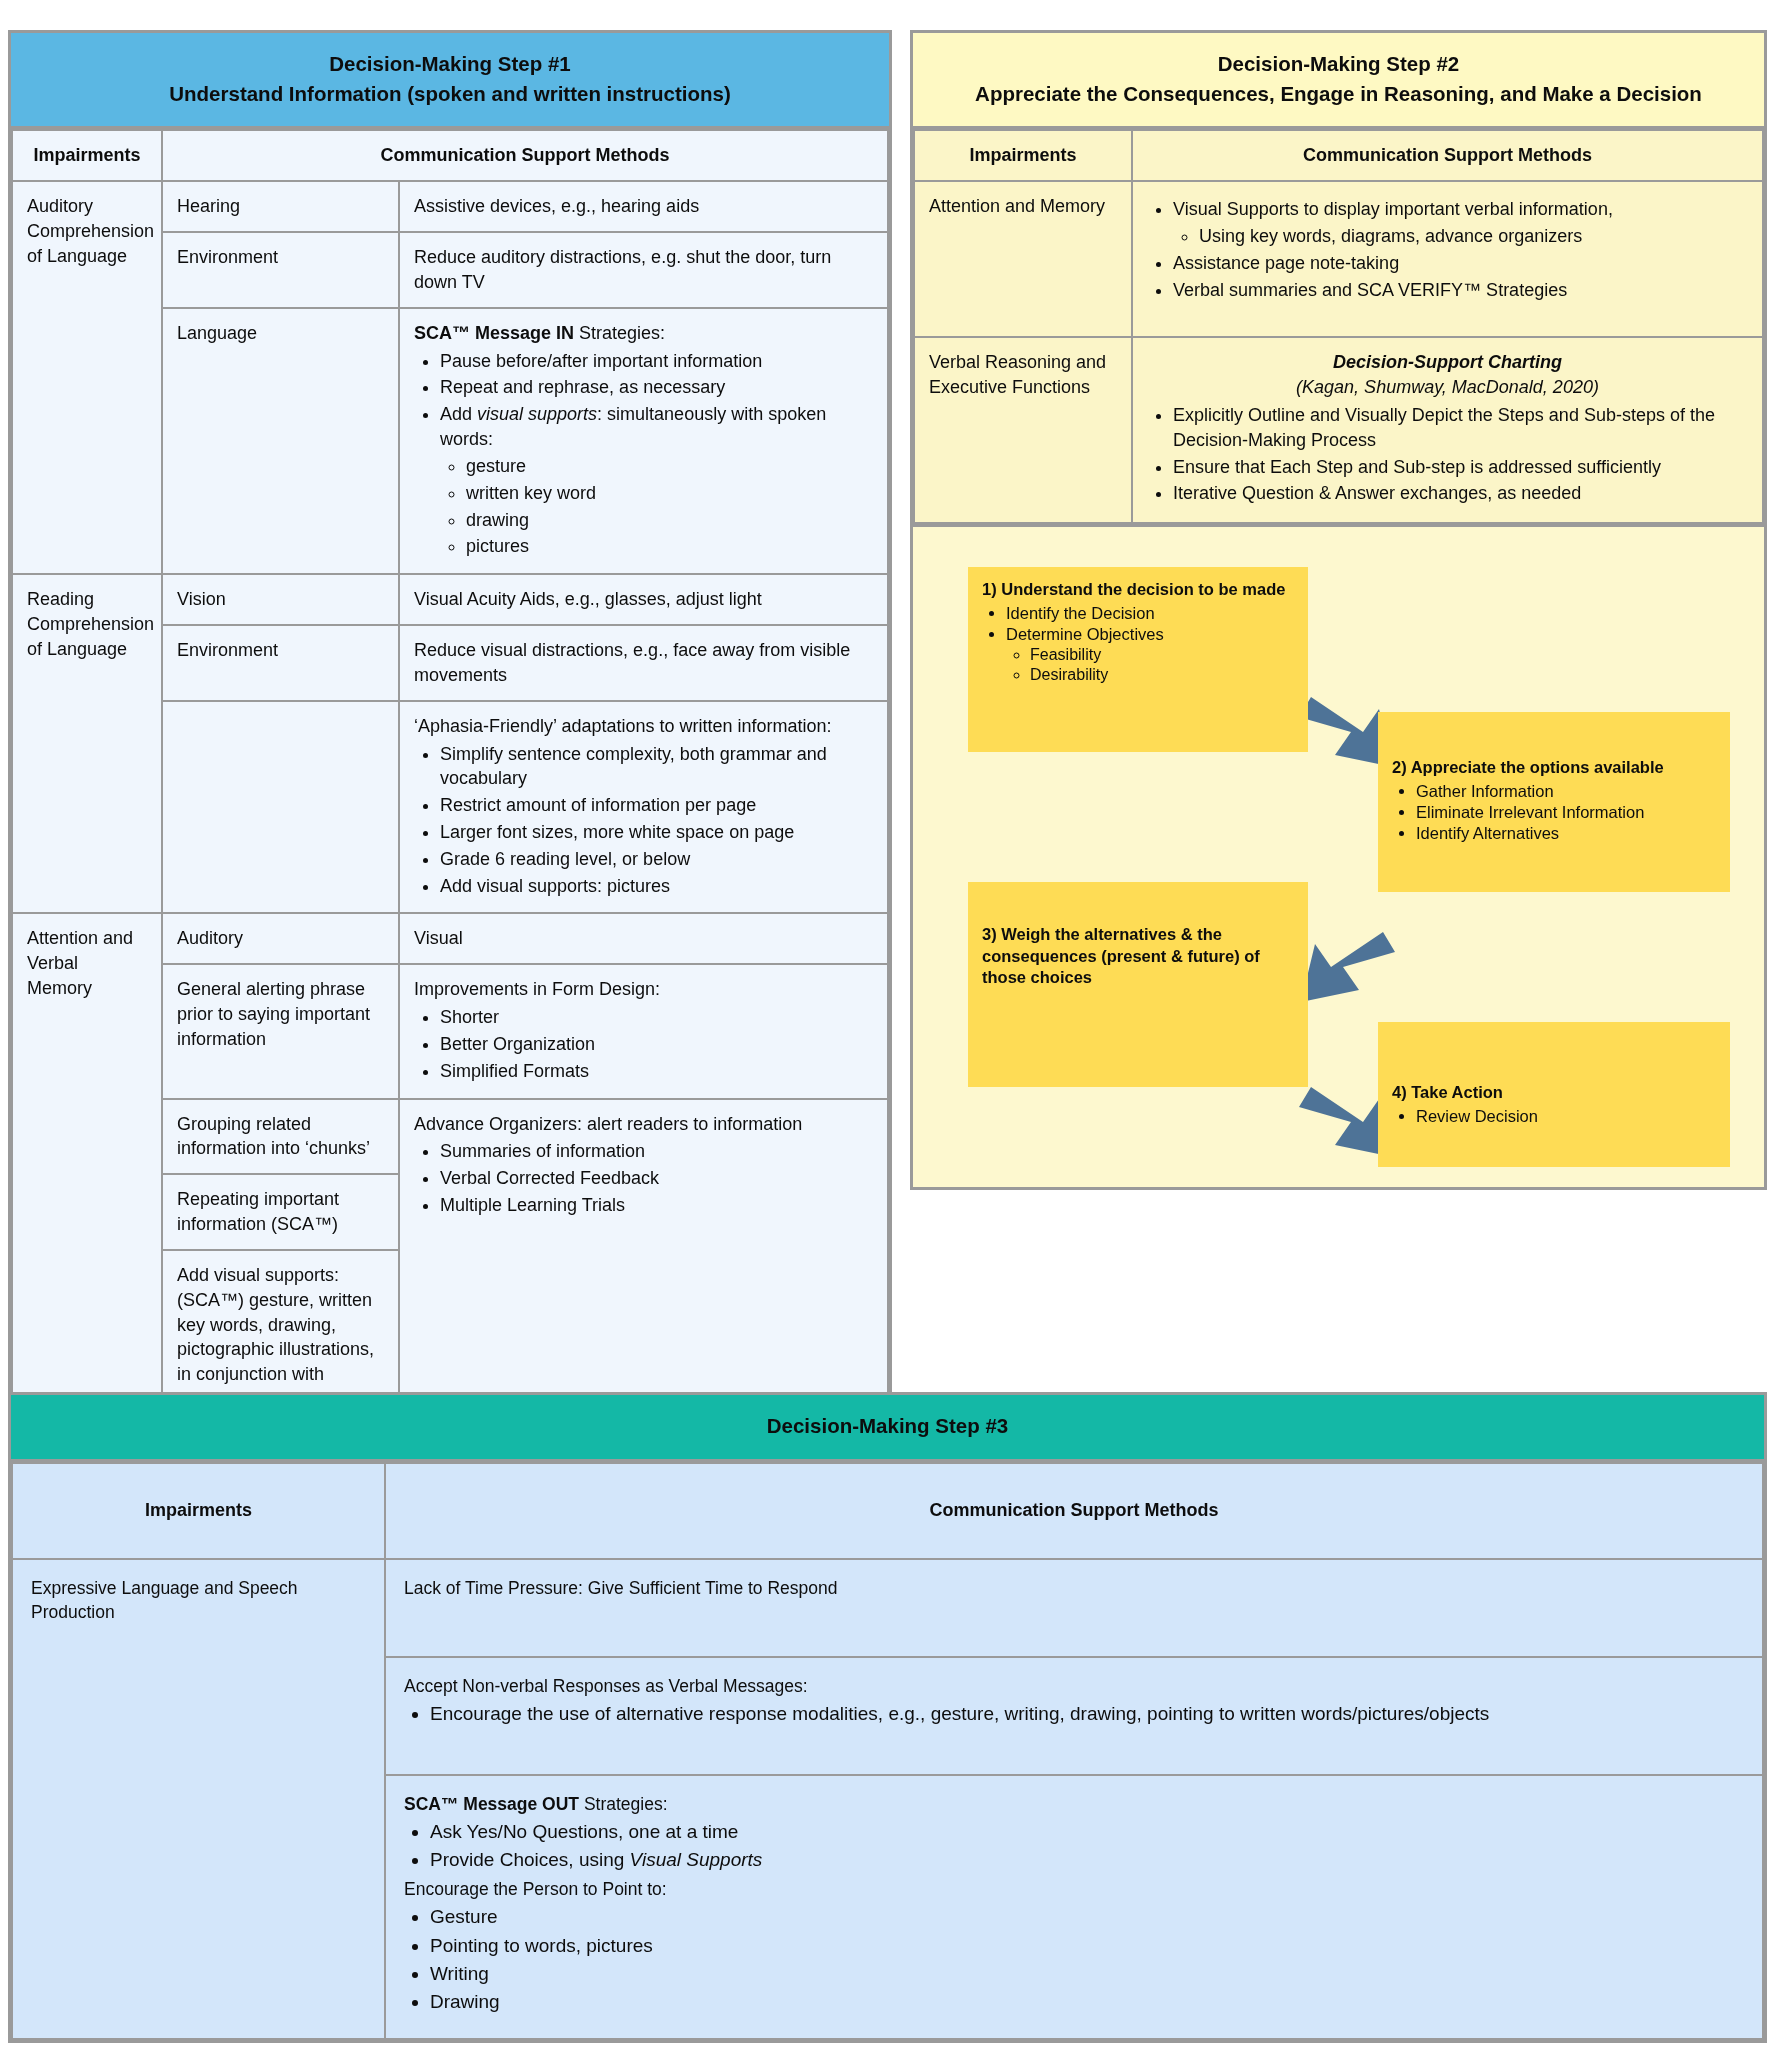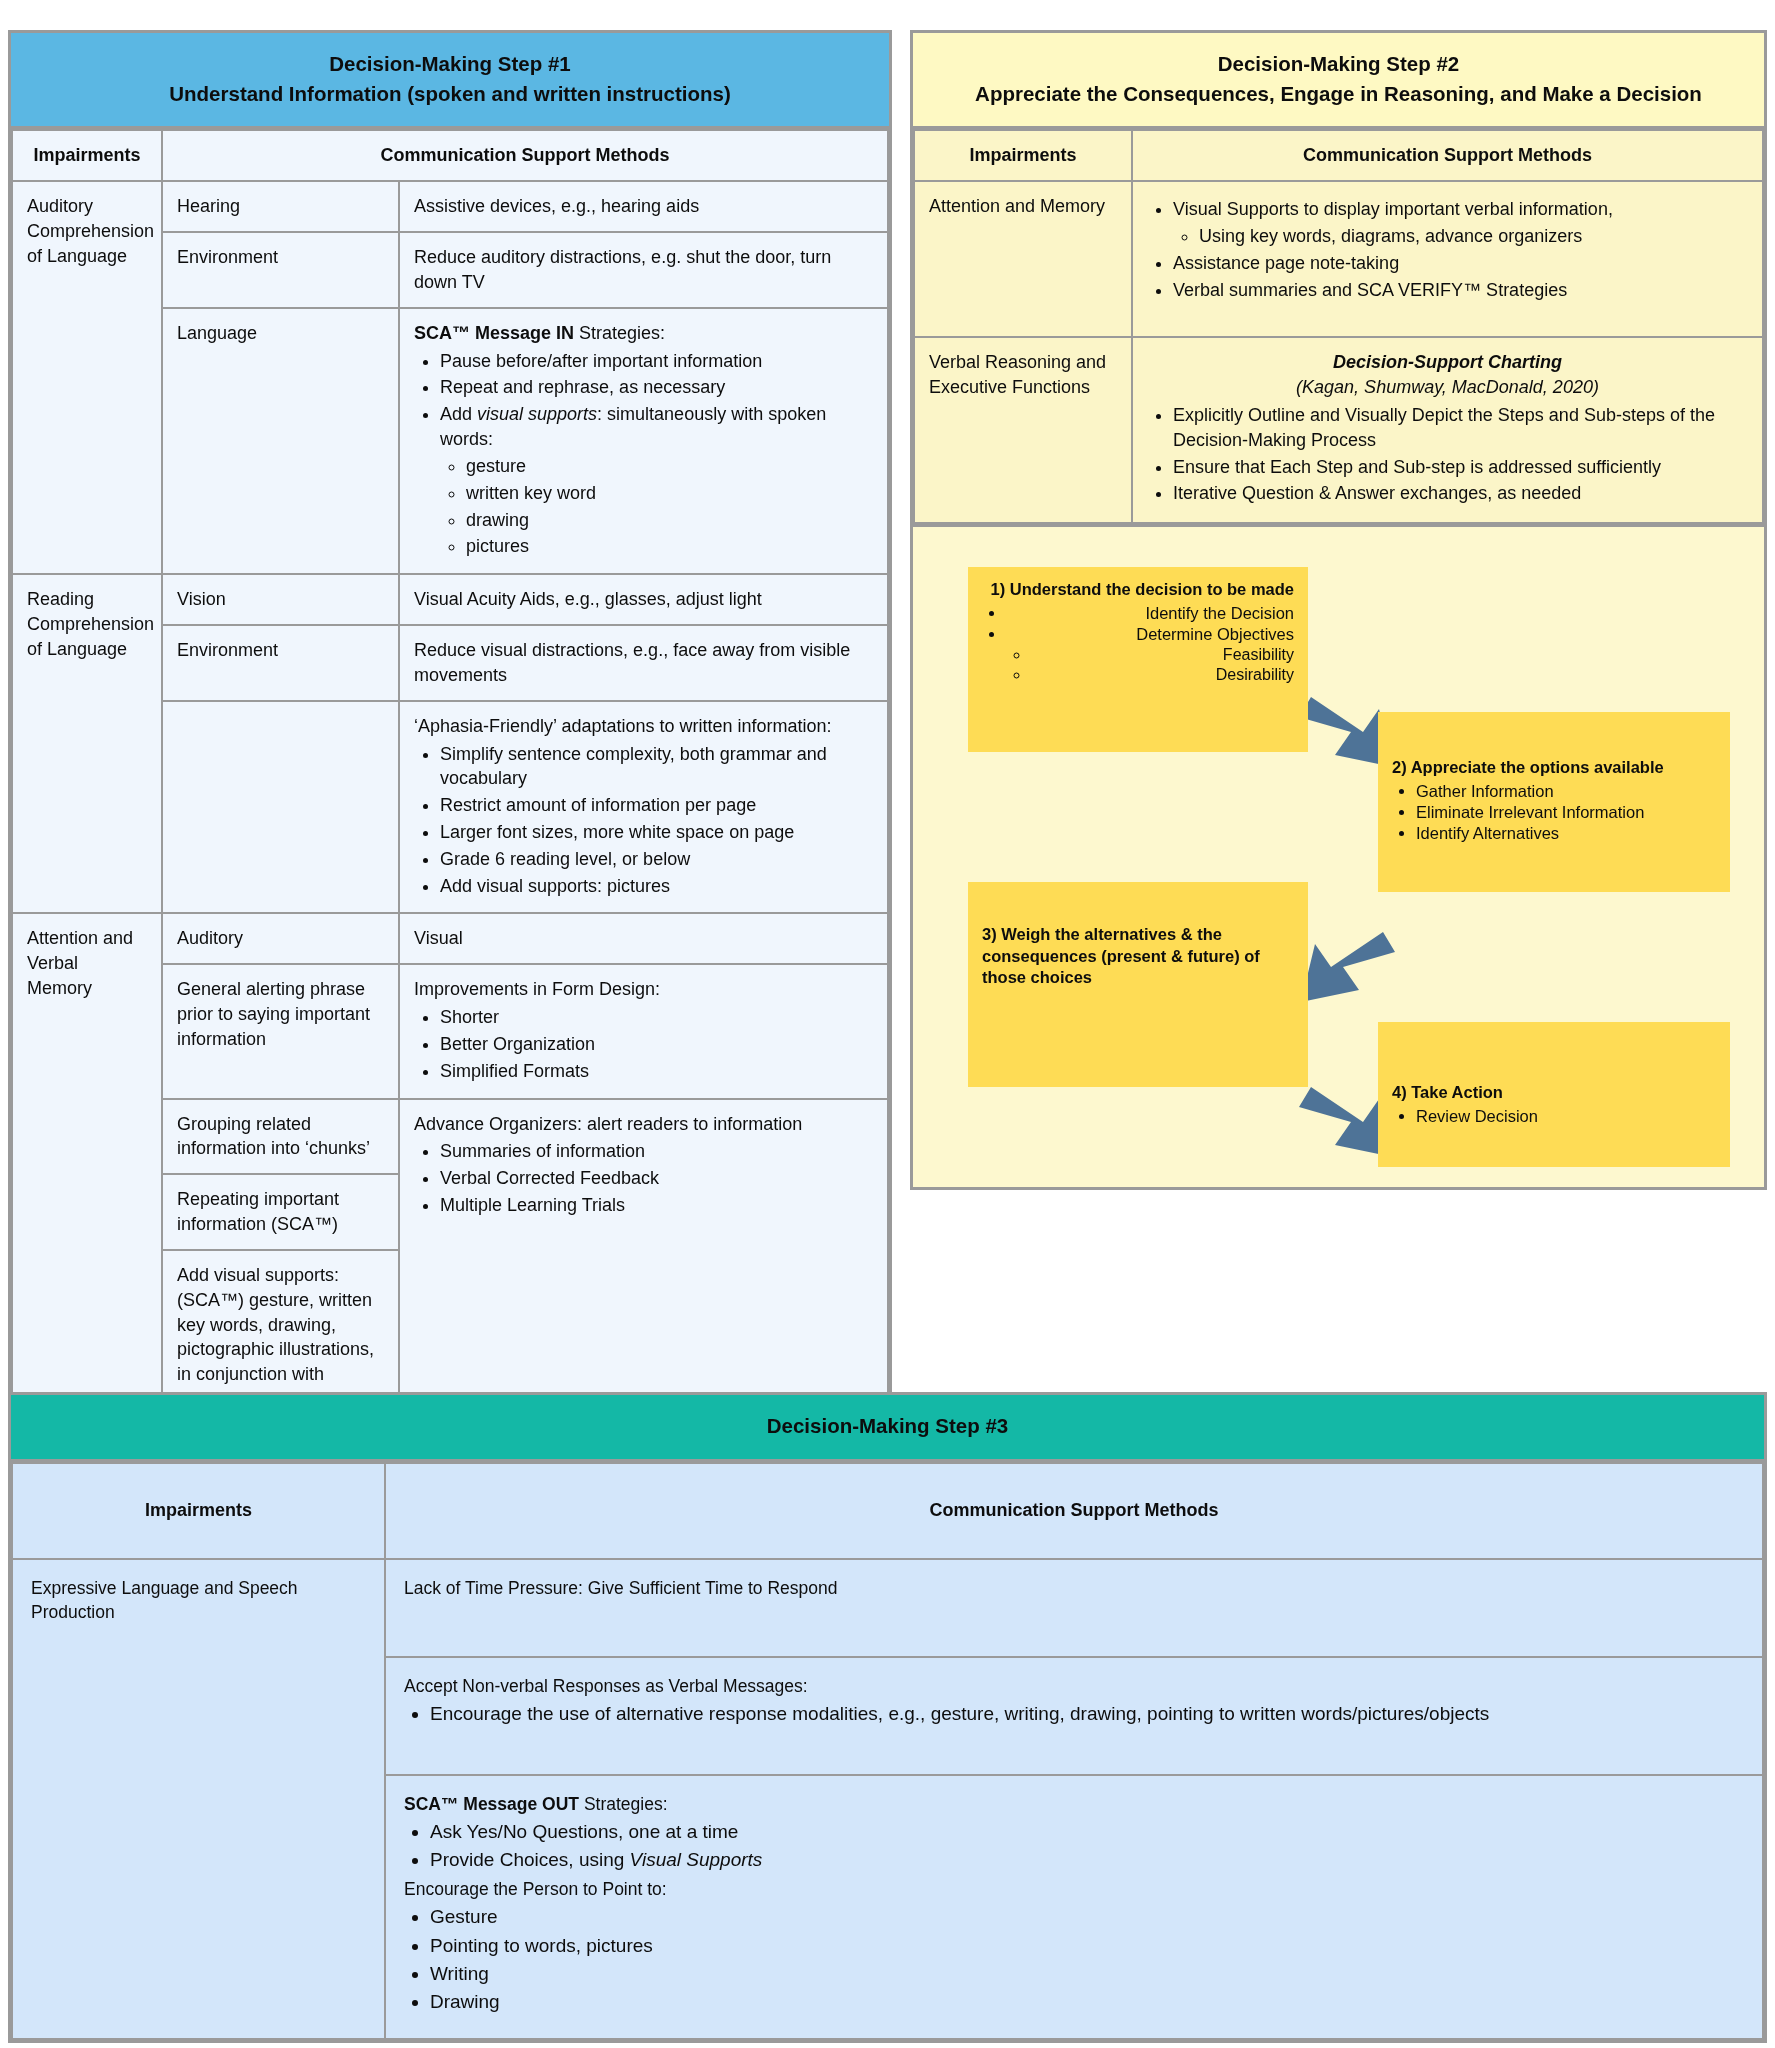--- a/index.html
+++ b/index.html
@@ -219,21 +219,21 @@
       </tbody>
     </table>
 
     <div class="flowwrap">
       <svg class="arrowsvg" viewBox="0 0 851 660" preserveAspectRatio="none">
         <polygon fill="#4e7397" points="398,170 450,205 466,182 480,240 422,228 438,205 386,190"></polygon>
         <polygon fill="#4e7397" points="470,405 418,440 402,417 388,475 446,463 430,440 482,425"></polygon>
         <polygon fill="#4e7397" points="398,560 450,595 466,572 480,630 422,618 438,595 386,580"></polygon>
       </svg>
 
-      <div class="flowbox" id="fbox1" style="left:55px;top:40px;width:340px;height:185px;text-align:right;">
+      <div class="flowbox" id="fbox1" style="left:55px;top:40px;width:340px;height:185px;">
         <div class="flowinner">
           <div class="ttl">1) Understand the decision to be made</div>
           <ul class="b">
             <li>Identify the Decision</li>
             <li>
               <span>Determine Objectives</span>
               <ul class="c">
                 <li>Feasibility</li>
                 <li>Desirability</li>
               </ul>

